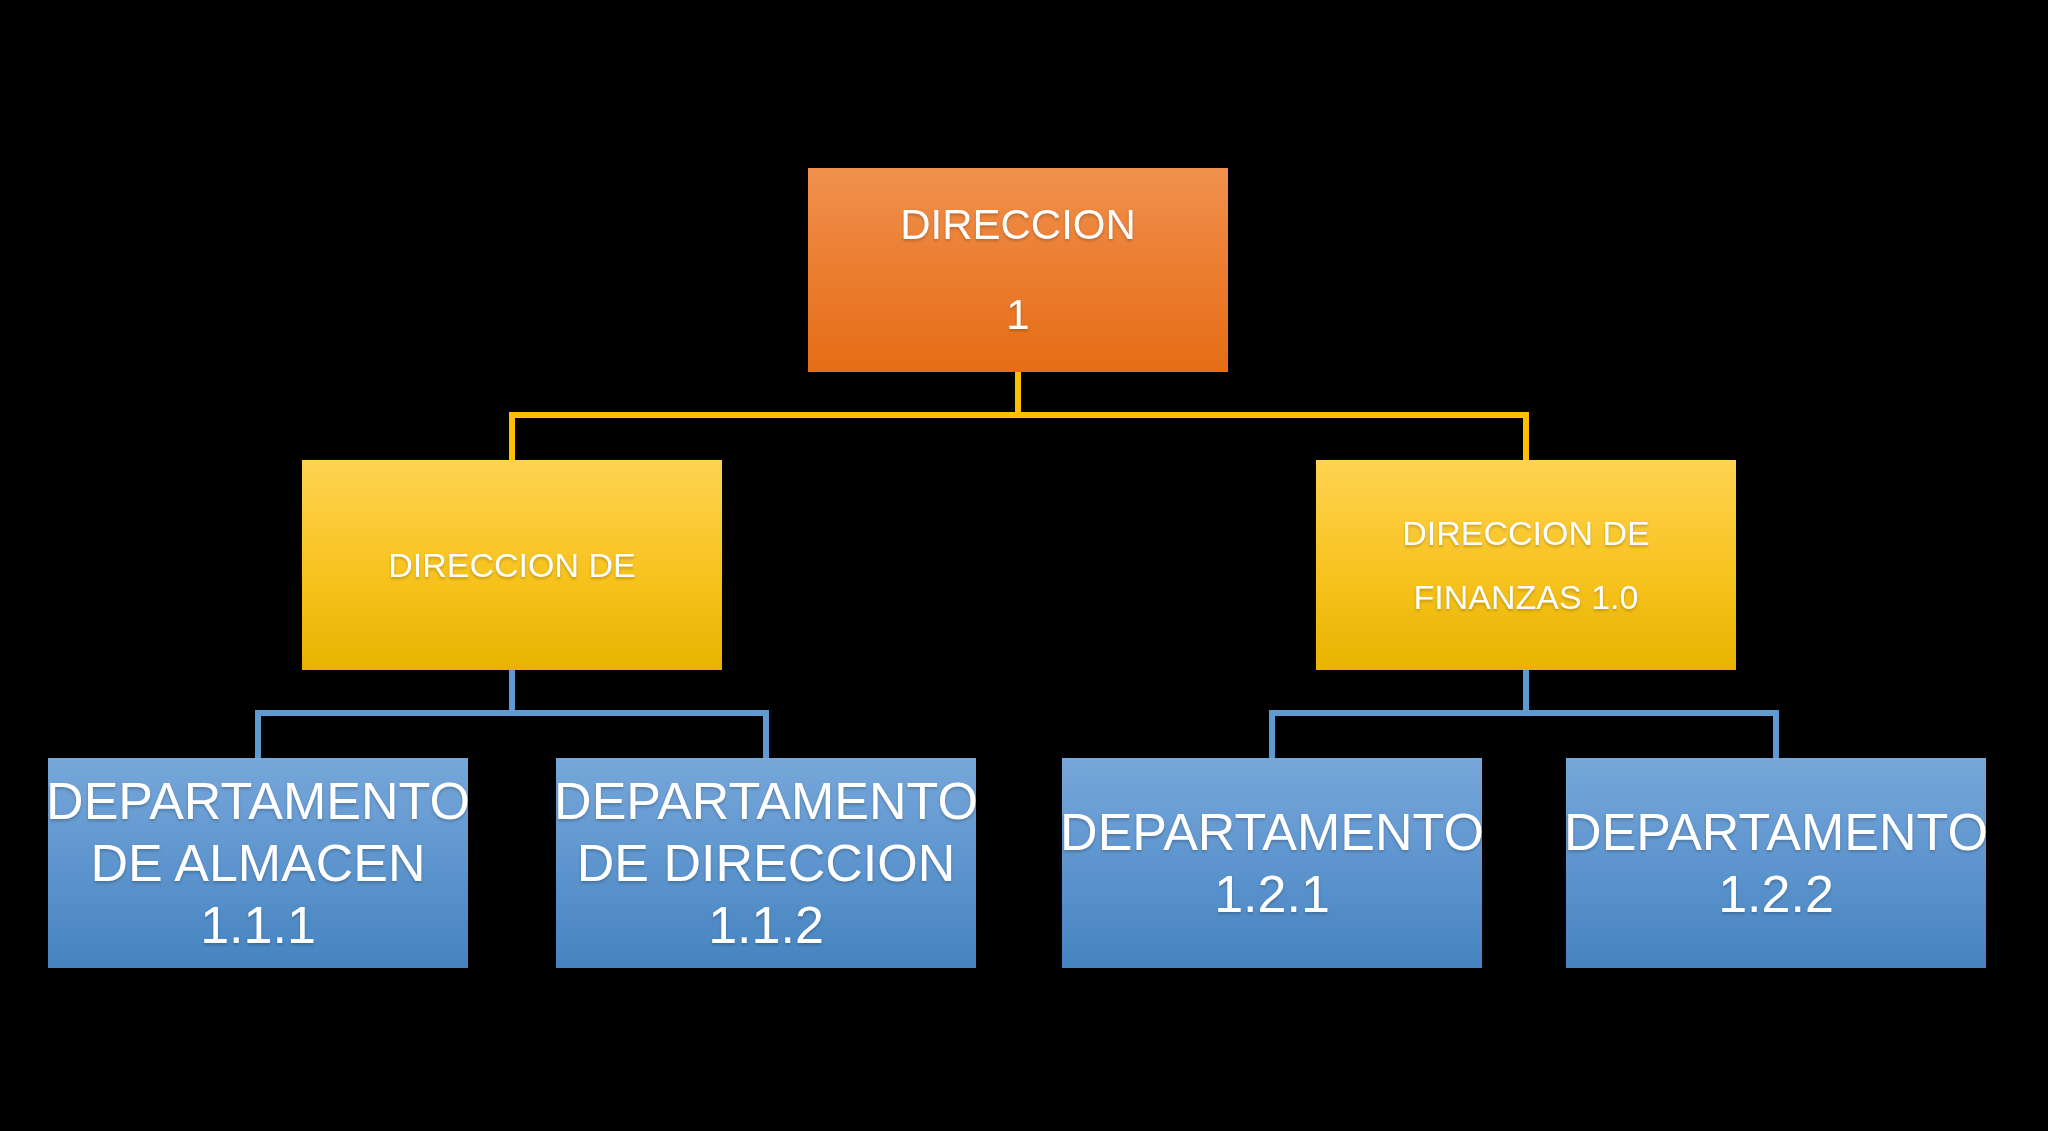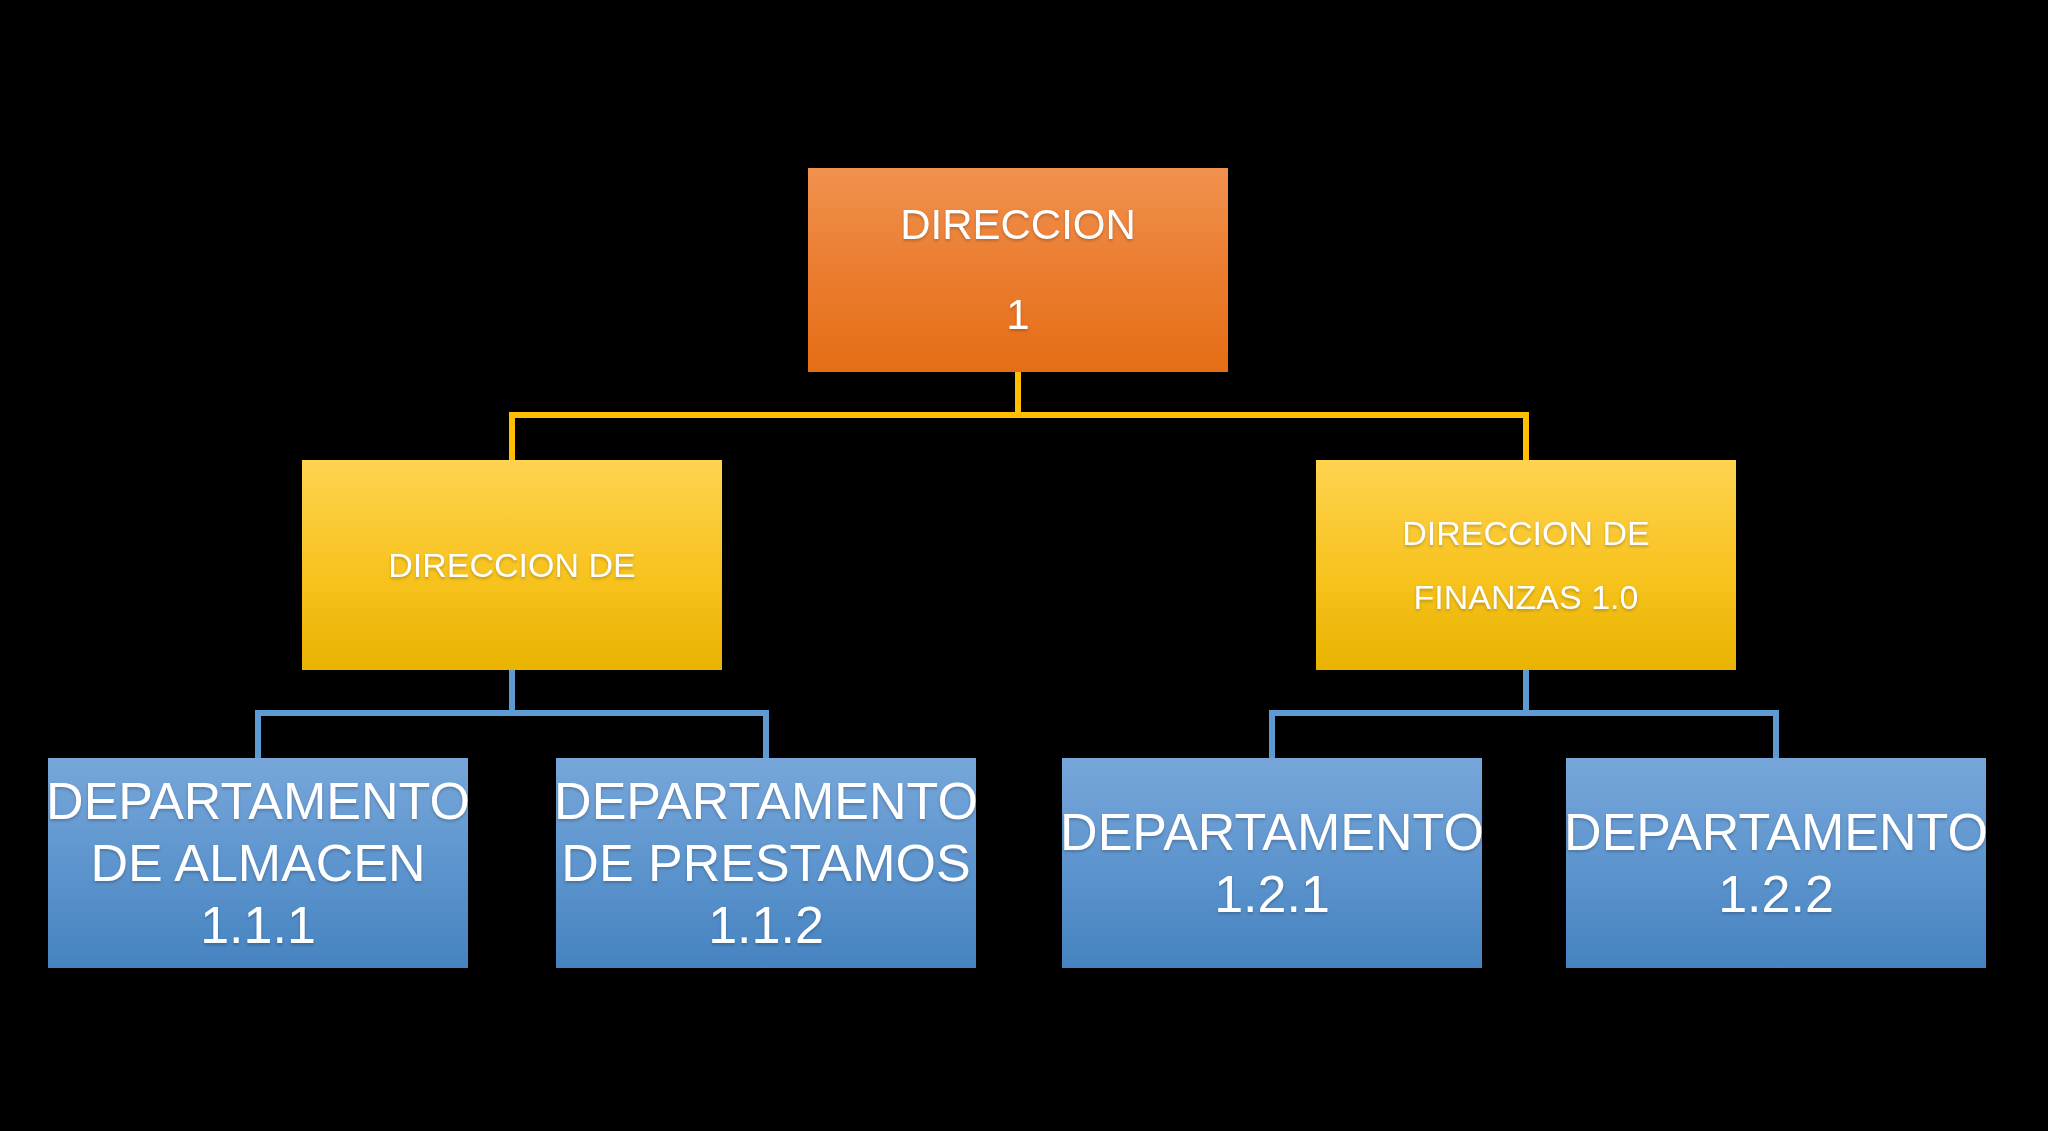--- a/index.html
+++ b/index.html
@@ -110,21 +110,21 @@
     <div class="line">FINANZAS 1.0</div>
   </div>
 
   <div class="node level3" id="n-111">
     <div class="line">DEPARTAMENTO</div>
     <div class="line">DE ALMACEN</div>
     <div class="line">1.1.1</div>
   </div>
   <div class="node level3" id="n-112">
     <div class="line">DEPARTAMENTO</div>
-    <div class="line">DE PRESTAMOS</div>
+    <div class="line">DE DIRECCION</div>
     <div class="line">1.1.2</div>
   </div>
   <div class="node level3" id="n-121">
     <div class="line">DEPARTAMENTO</div>
     <div class="line">1.2.1</div>
   </div>
   <div class="node level3" id="n-122">
     <div class="line">DEPARTAMENTO</div>
     <div class="line">1.2.2</div>
   </div>

